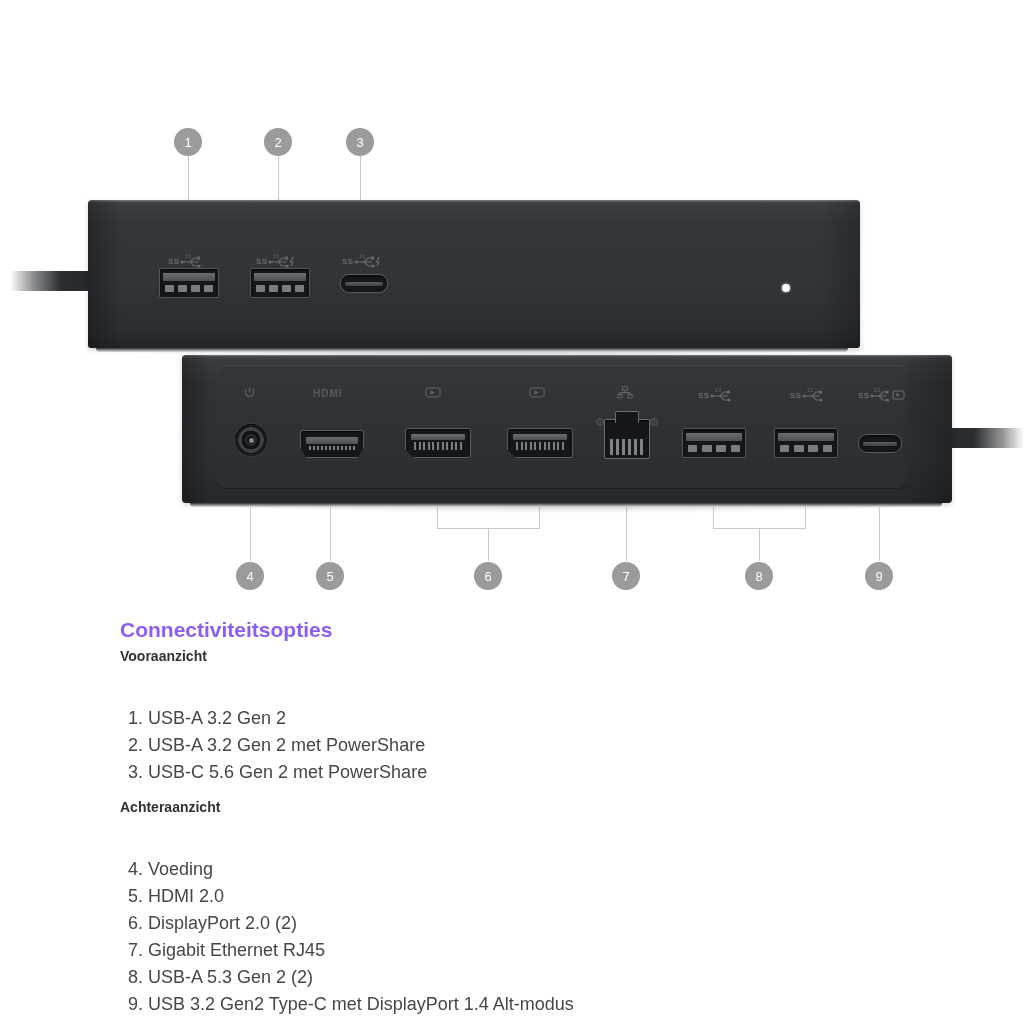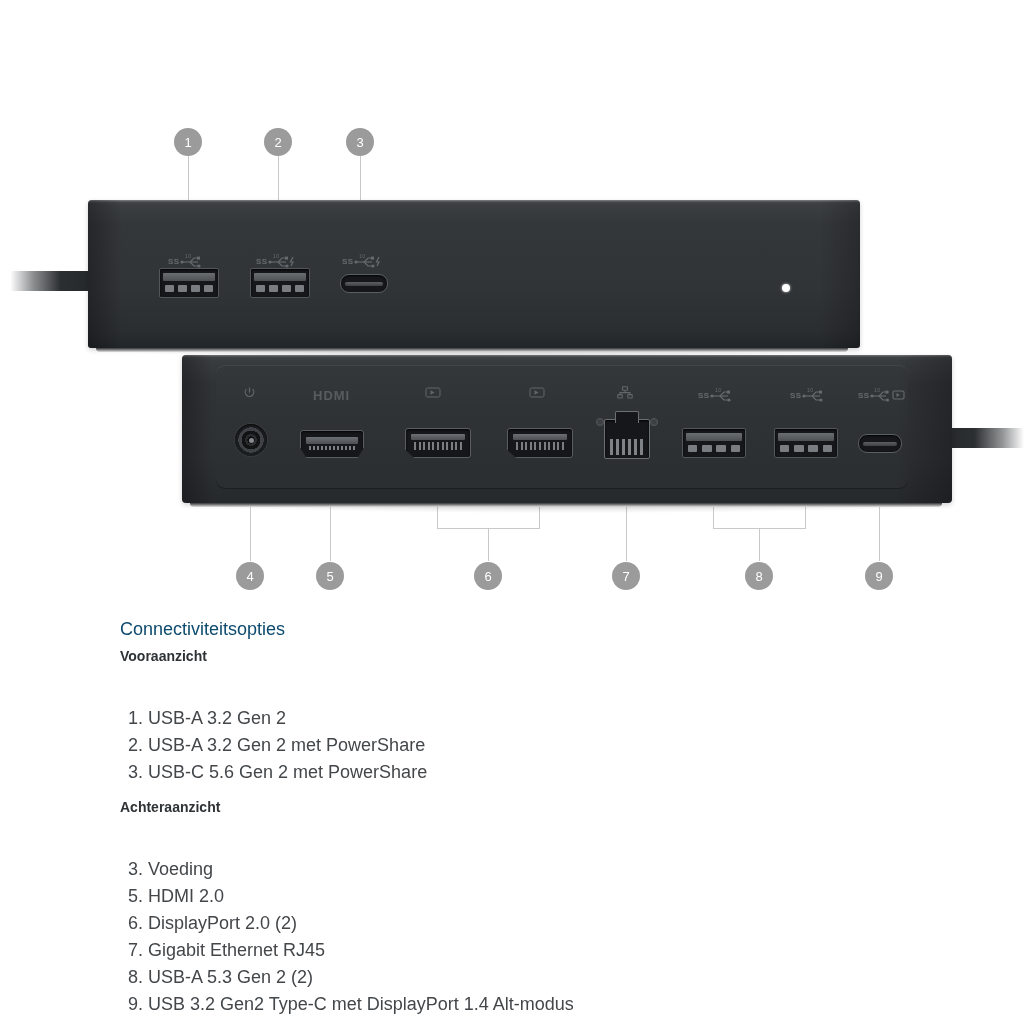--- a/index.html
+++ b/index.html
@@ -390,39 +390,39 @@
     z-index: 21;
     color: #6e7276;
     font-size: 9px;
     letter-spacing: 0.5px;
     opacity: 0.85;
     white-space: nowrap;
     user-select: none;
   }
   .ss-icon svg { display: block; }
   .hdmi-text {
-    font-size: 13px;
+    font-size: 10px;
     font-weight: 700;
     letter-spacing: 1px;
     color: #5f6367;
   }
 
   
   #legend {
     position: absolute;
     left: 120px;
     top: 616px;
     width: 800px;
     z-index: 40;
   }
   #legend .head {
-    font-size: 18px;
+    font-size: 21px;
     line-height: 27px;
-    color: #0c4a6e;
-    font-weight: 400;
+    color: #8b5cf6;
+    font-weight: 700;
   }
   #legend .subhead {
     font-size: 14px;
     line-height: 27px;
     color: #2f3235;
     font-weight: 700;
   }
   #legend .gap { height: 27px; }
   #legend ol {
     margin: 8px;
@@ -678,20 +678,20 @@
   <div class="subhead">Vooraanzicht</div>
   <div class="gap"></div>
   <ol>
     <li>1. USB-A 3.2 Gen 2</li>
     <li>2. USB-A 3.2 Gen 2 met PowerShare</li>
     <li>3. USB-C 5.6 Gen 2 met PowerShare</li>
   </ol>
   <div class="subhead">Achteraanzicht</div>
   <div class="gap"></div>
   <ol>
-    <li>3. Voeding</li>
+    <li>4. Voeding</li>
     <li>5. HDMI 2.0</li>
     <li>6. DisplayPort 2.0 (2)</li>
     <li>7. Gigabit Ethernet RJ45</li>
     <li>8. USB-A 5.3 Gen 2 (2)</li>
     <li>9. USB 3.2 Gen2 Type-C met DisplayPort 1.4 Alt-modus</li>
   </ol>
 </div>
 
 </body></html>

